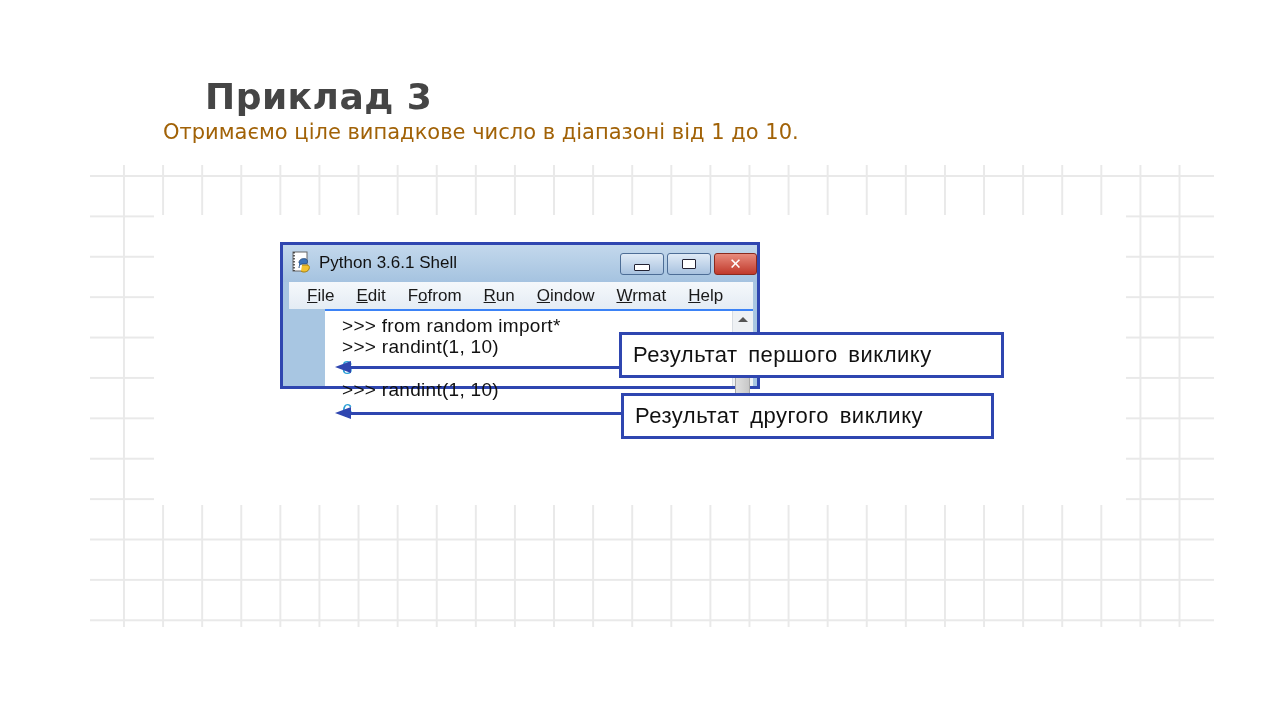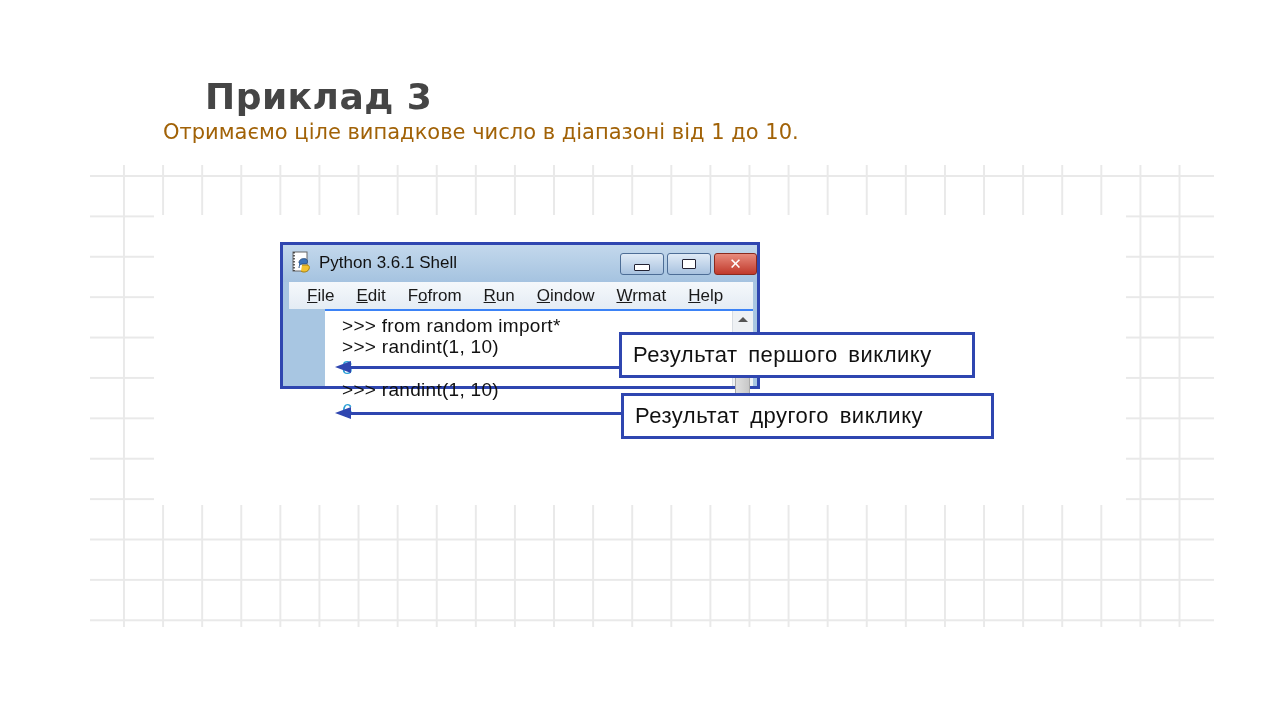--- a/index.html
+++ b/index.html
@@ -90,21 +90,21 @@
       position: absolute; top: 56px; left: 2px; width: 15px; height: 30px;
       background: linear-gradient(to right, #e0e0e0, #c8c8c8); border: 1px solid #aaa; box-sizing: border-box;
     }
 
     
     .callout {
       position: absolute; height: 46px; border: 3px solid #2f46b0; background: #fff; box-sizing: border-box;
       font-family: "Liberation Sans", sans-serif; font-size: 22px; color: #111;
       display: flex; align-items: center; padding-left: 11px; letter-spacing: 0.5px; word-spacing: 4px;
     }
-    .callout.c1 { left: 619px; top: 332px; width: 356px; }
+    .callout.c1 { left: 619px; top: 332px; width: 385px; }
     .callout.c2 { left: 621px; top: 393px; width: 373px; text-align: center; }
     .arrow-line {
       position: absolute; height: 3px; background: #2f46b0;
     }
     .arrow-head {
       position: absolute; width: 0; height: 0;
       border-top: 6px solid transparent; border-bottom: 6px solid transparent; border-right: 16px solid #2f46b0;
     }
   </style>
 </head>

